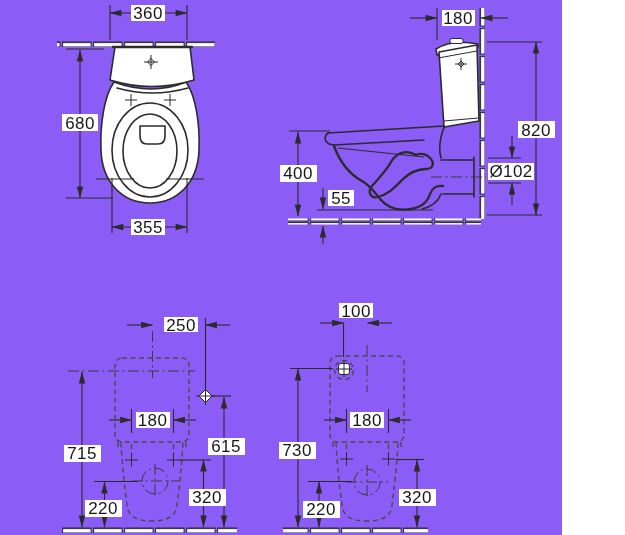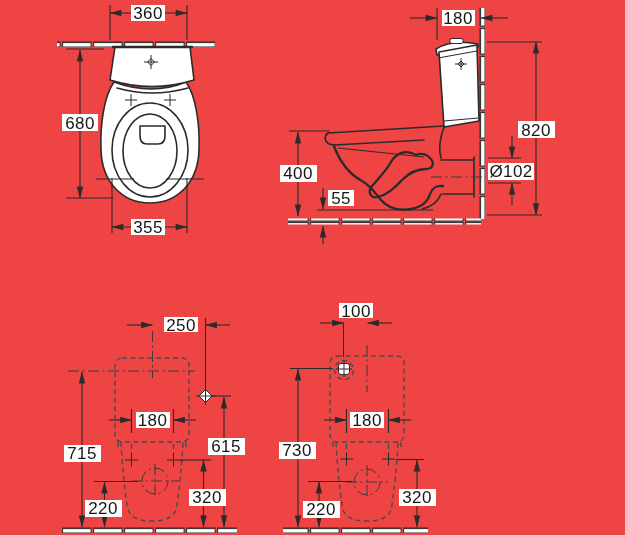--- a/index.html
+++ b/index.html
@@ -1,16 +1,16 @@
 <!DOCTYPE html>
 <html><head>
 <meta charset="utf-8">
 <style>
   html,body{margin:0;padding:0;background:#fff;}
-  .stage{position:relative;width:625px;height:535px;background:#ef4444;overflow:hidden;
+  .stage{position:relative;width:562px;height:535px;background:#8b5cf6;overflow:hidden;
          font-family:"Liberation Sans", sans-serif;}
   svg{display:block;}
   .ln   {stroke:#2b2b2b;stroke-width:1.6;fill:none;stroke-linecap:round;stroke-linejoin:round;}
   .ln2  {stroke:#2b2b2b;stroke-width:2.3;fill:none;stroke-linecap:round;stroke-linejoin:round;}
   .thin {stroke:#2b2b2b;stroke-width:1;fill:none;}
   .dimln{stroke:#2b2b2b;stroke-width:1.1;fill:none;}
   .dsh  {stroke:#4a4a4a;stroke-width:1.4;fill:none;stroke-dasharray:5 3.5;}
   .ddot {stroke:#3a3a3a;stroke-width:1;fill:none;stroke-dasharray:11 3.5 2 3.5;}
   .wfill{fill:#ffffff;}
   .bg   {fill:#ffffff;}

